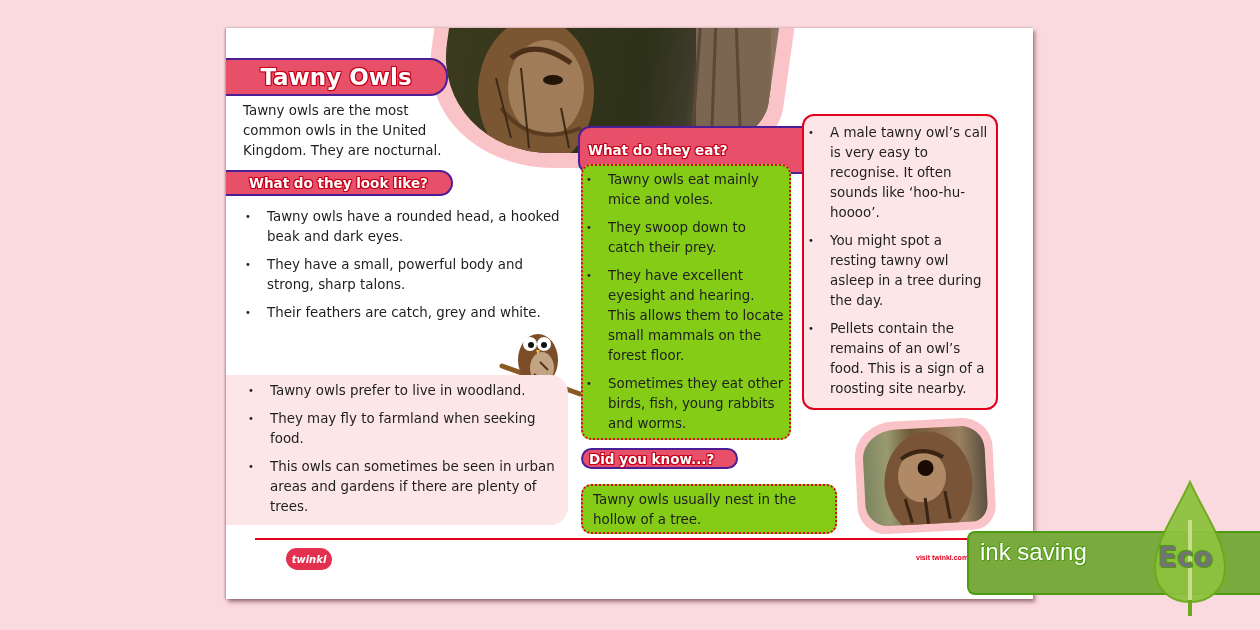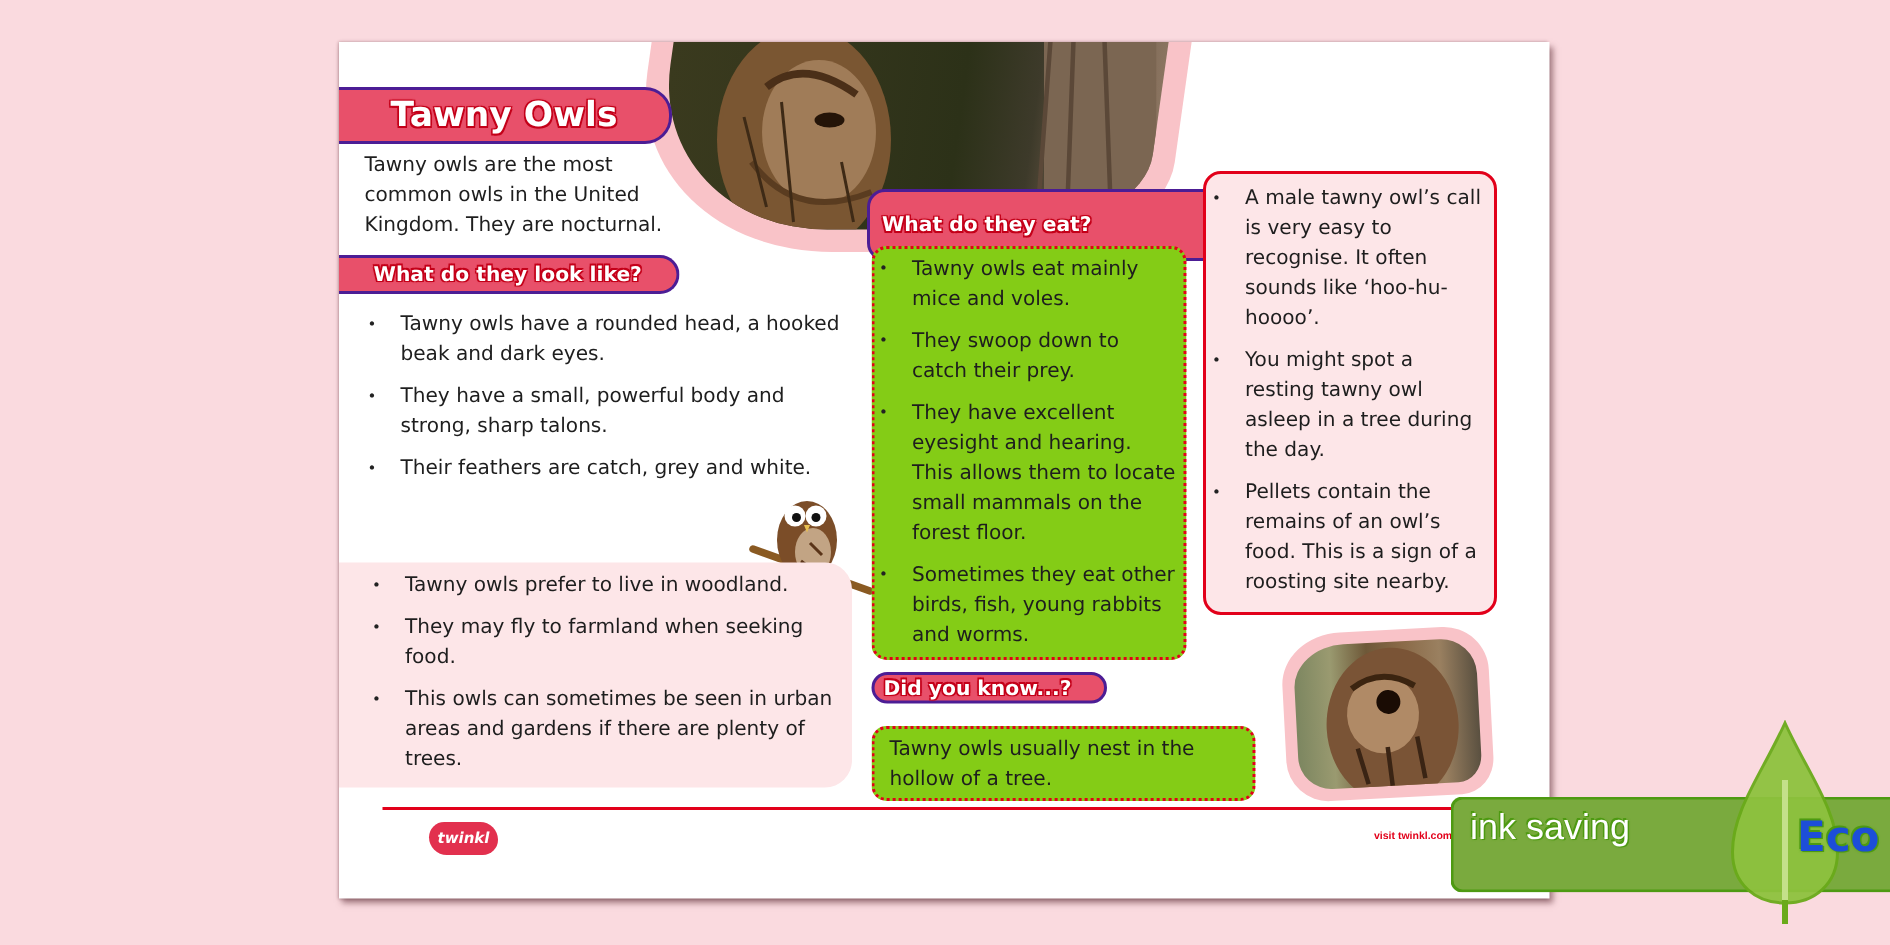--- a/index.html
+++ b/index.html
@@ -39,24 +39,23 @@
     position: absolute; left: 967px; top: 531px; width: 293px; height: 64px;
     background: #7aaa3e; border: 2px solid #4e9a12; border-right: none;
     border-radius: 8px 0 0 8px;
   }
   .eco-text {
     position: absolute; left: 980px; top: 538px; color: #fff;
     font-family: Liberation Sans, sans-serif; font-size: 24px;
     text-shadow: 0 0 2px #4e9a12, 1px 1px 0 #4e9a12, -1px -1px 0 #4e9a12;
   }
   .eco-word {
-    position: absolute; left: 1158px; top: 541px; color: #1d4ed8; font-weight: bold;
+    position: absolute; left: 1158px; top: 541px; color: #737373; font-weight: bold;
     font-family: "DejaVu Sans", sans-serif; font-size: 28px;
     text-shadow: 0 0 2px #4e9a12, 1px 1px 0 #4e9a12, -1px -1px 0 #4e9a12;
-    margin-left: 40px;
   }
 </style>
 </head>
 <body>
 
 <div class="page">
 
   <div class="abs photo-frame" style="left:200px; top:-20px; width:360px; height:160px; border-radius: 0 0 90px 140px / 0 0 60px 120px; transform: skewX(-8deg);"></div>
   <div class="abs" style="left:215px; top:-10px; width:330px; height:135px; border-radius: 0 0 80px 120px / 0 0 50px 110px; transform: skewX(-8deg); overflow:hidden; background: linear-gradient(90deg, #3a3a1e 0%, #34361c 30%, #2c3118 60%, #3d3a2a 75%, #6e5a48 85%, #8a7460 100%);">
     <svg width="330" height="135" style="transform: skewX(8deg);">

